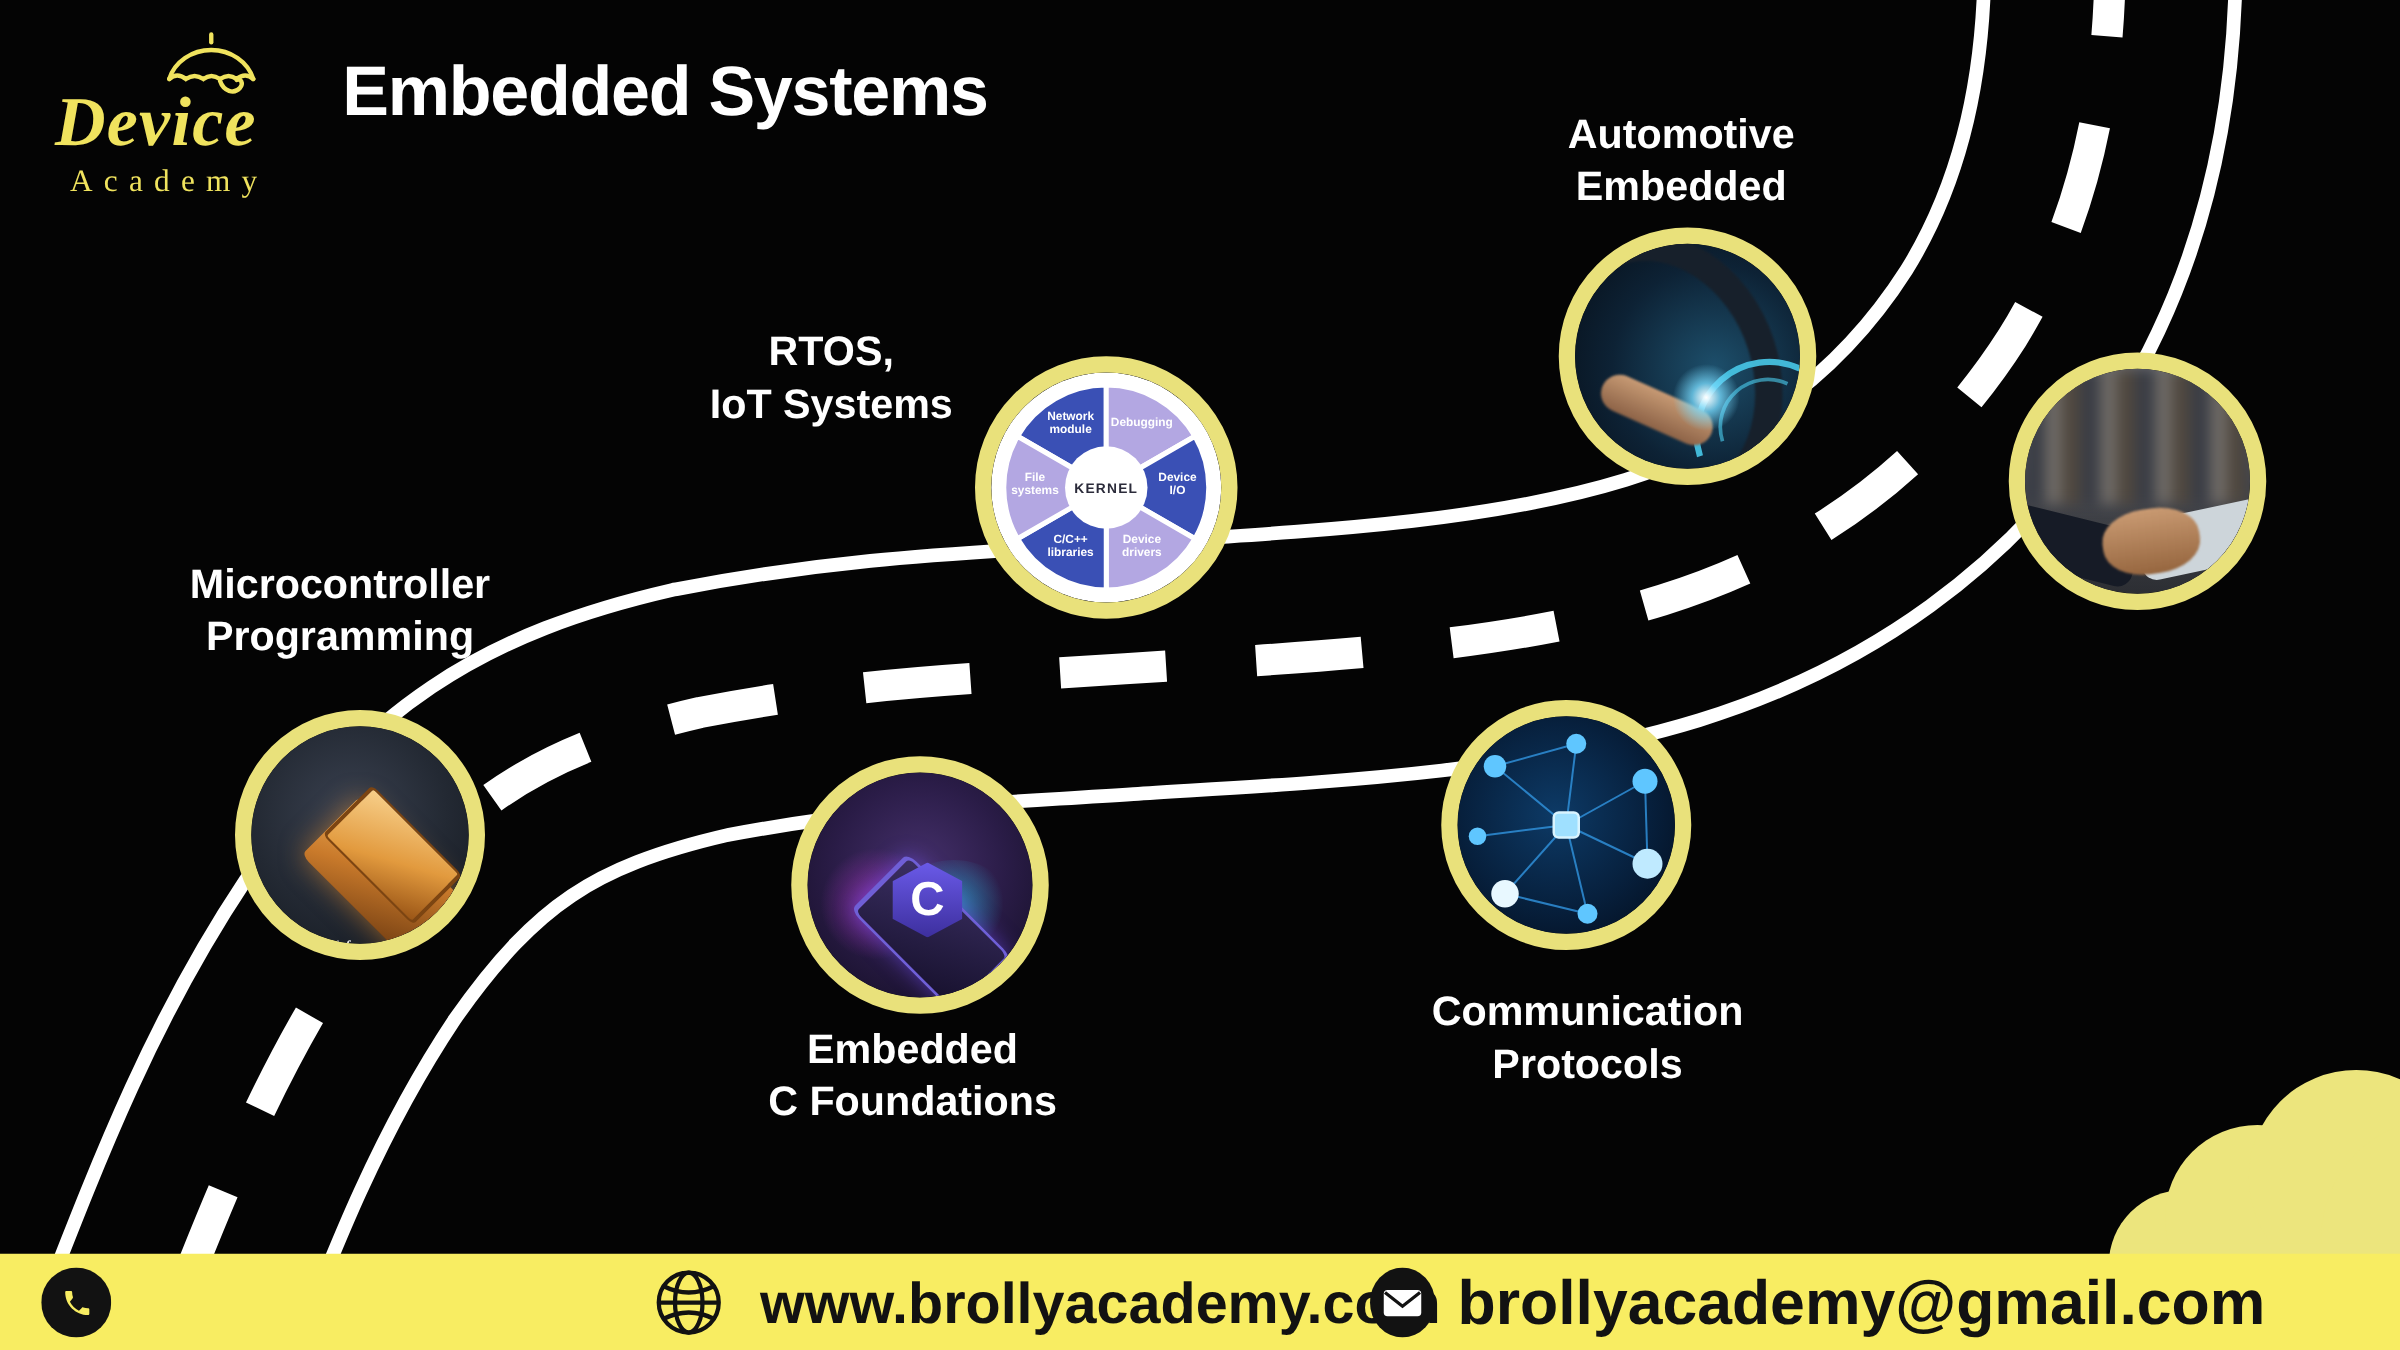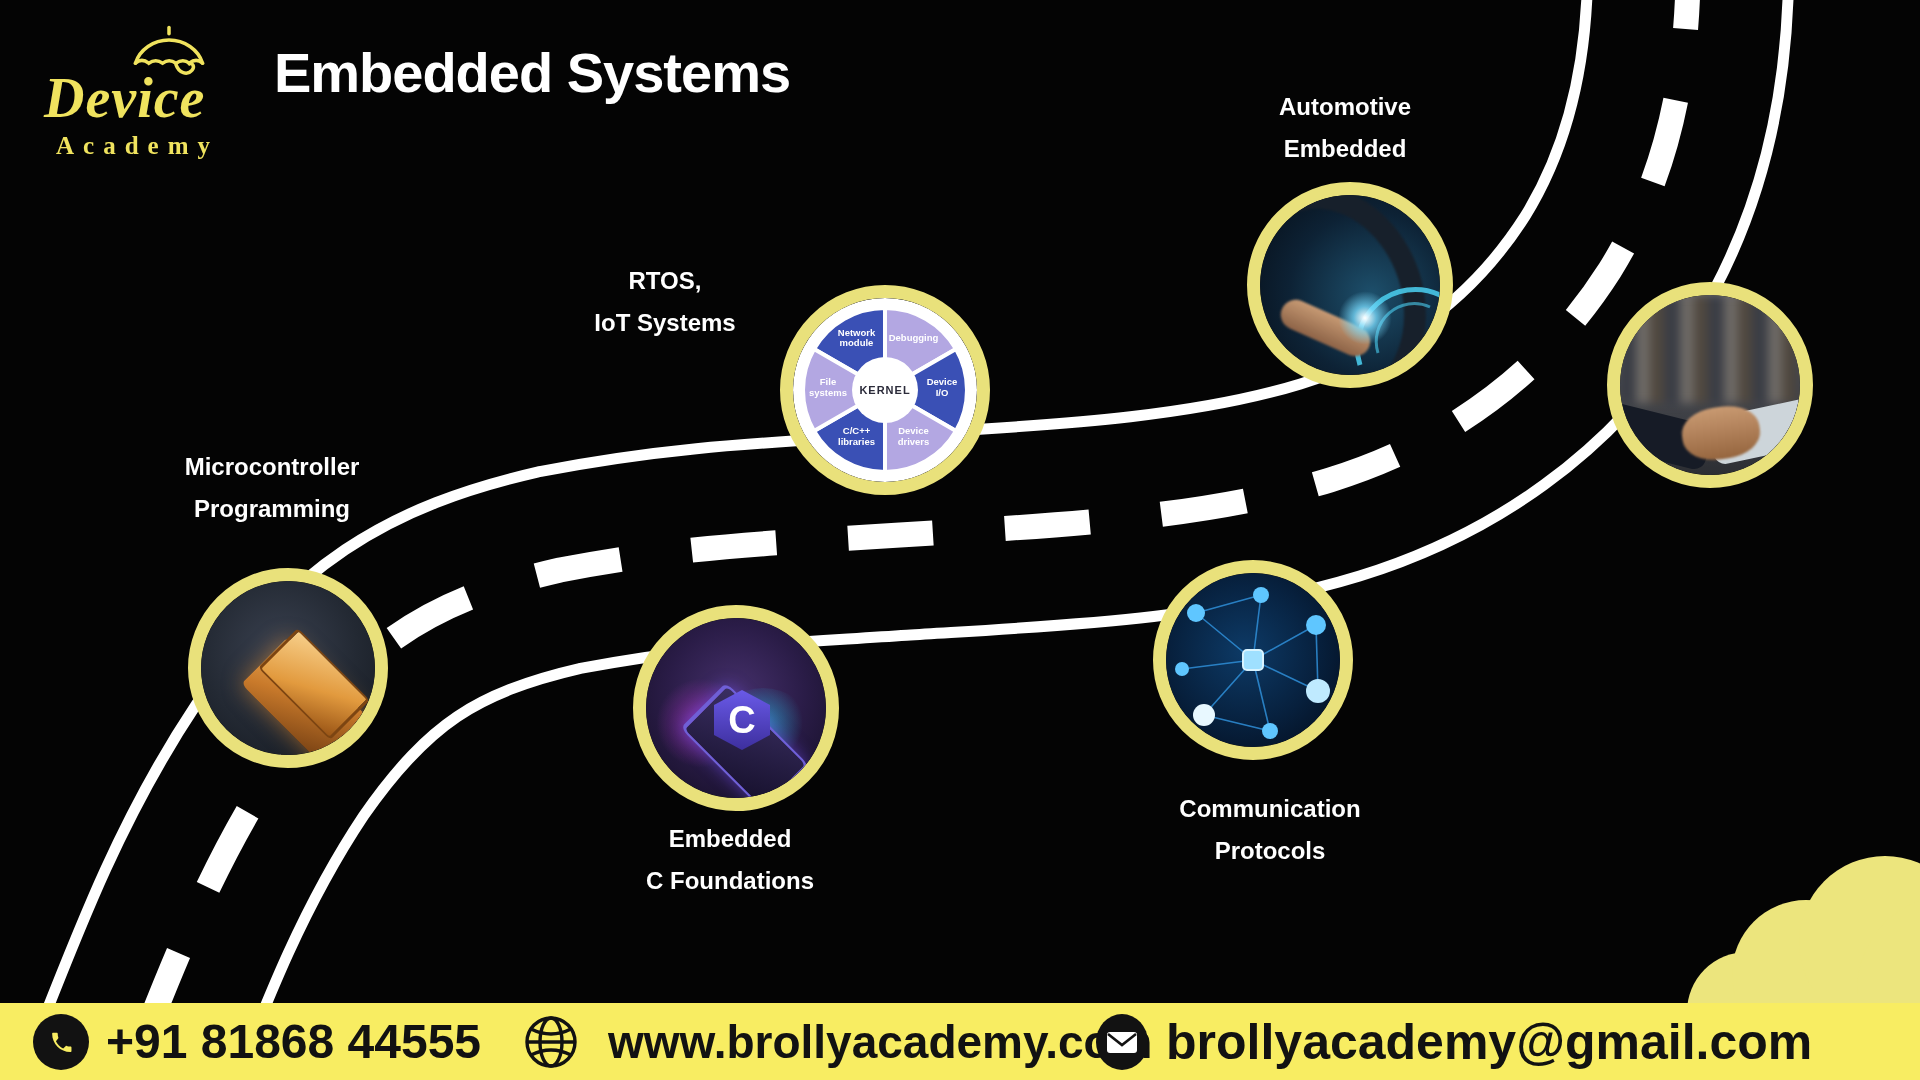--- a/index.html
+++ b/index.html
@@ -8,28 +8,28 @@
   .abs{position:absolute;}
   svg{display:block;}
 
   
   #brand-umbrella{left:126px;top:24px;}
   #brand-name{left:44px;top:66px;width:180px;color:#f0e35e;
       font-family:"Liberation Serif","DejaVu Serif",serif;
       font-style:italic;font-weight:bold;font-size:56px;letter-spacing:1px;}
   #brand-subtitle{left:56px;top:132px;color:#f0e35e;
       font-family:"Liberation Serif","DejaVu Serif",serif;
-      font-size:25px;letter-spacing:9px;font-weight:bold;}
+      font-size:25px;letter-spacing:9px;font-weight:normal;}
   #title-line1{left:170px;top:40px;width:724px;text-align:center;color:#ffffff;
       font-size:56px;font-weight:800;letter-spacing:-1px;}
   #title-line2{left:170px;top:140px;width:724px;text-align:center;color:#f7e75e;
       font-size:60px;font-weight:800;}
 
   
-  .ms-label{color:#fff;font-weight:bold;font-size:24px;line-height:42px;
+  .ms-label{color:#fff;font-weight:bold;font-size:33px;line-height:42px;
       text-align:center;transform:translateX(-50%);white-space:nowrap;}
 
   
   .node{position:absolute;border-radius:50%;border:13px solid #e9e17b;
         overflow:hidden;box-sizing:border-box;background:#111;}
   .node-inner{position:absolute;inset:0;border-radius:50%;overflow:hidden;}
 
   
   #node-micro .node-inner{background:radial-gradient(circle at 45% 40%,#3a4150 0%,#232933 55%,#14181f 100%);}
   .chip-base{position:absolute;left:46px;top:62px;width:120px;height:120px;
@@ -246,21 +246,20 @@
   </div>
 
   <div id="contact-bar" class="abs">
 
     <div class="bar-item" style="left:33px">
       <svg width="56" height="56" viewBox="0 0 56 56">
         <circle cx="28" cy="28" r="28" fill="#121212"></circle>
         <path transform="translate(16,16) scale(1.05)" fill="#f8ed62" d="M6.6 10.8c1.5 3 3.9 5.4 6.9 6.9l2.3-2.3c.3-.3.7-.4 1-.2 1.1.4 2.4.6 3.6.6.6 0 1 .4 1 1V20c0 .6-.4 1-1 1C10.8 21 3 13.2 3 3.6 3 3 3.4 2.6 4 2.6h3.3c.6 0 1 .4 1 1 0 1.3.2 2.5.6 3.6.1.4 0 .8-.2 1l-2.1 2.6z"></path>
       </svg>
     </div>
-    <div class="bar-item bar-text" style="left:106px;font-size:48px">+91 81868 44555</div>
 
     <div class="bar-item" style="left:522px">
       <svg width="58" height="58" viewBox="0 0 58 58">
         <g fill="none" stroke="#121212" stroke-width="3.4">
           <circle cx="29" cy="29" r="24"></circle>
           <ellipse cx="29" cy="29" rx="11" ry="24"></ellipse>
           <line x1="5" y1="29" x2="53" y2="29"></line>
           <path d="M9 16 Q29 26 49 16"></path>
           <path d="M9 42 Q29 32 49 42"></path>
         </g>

